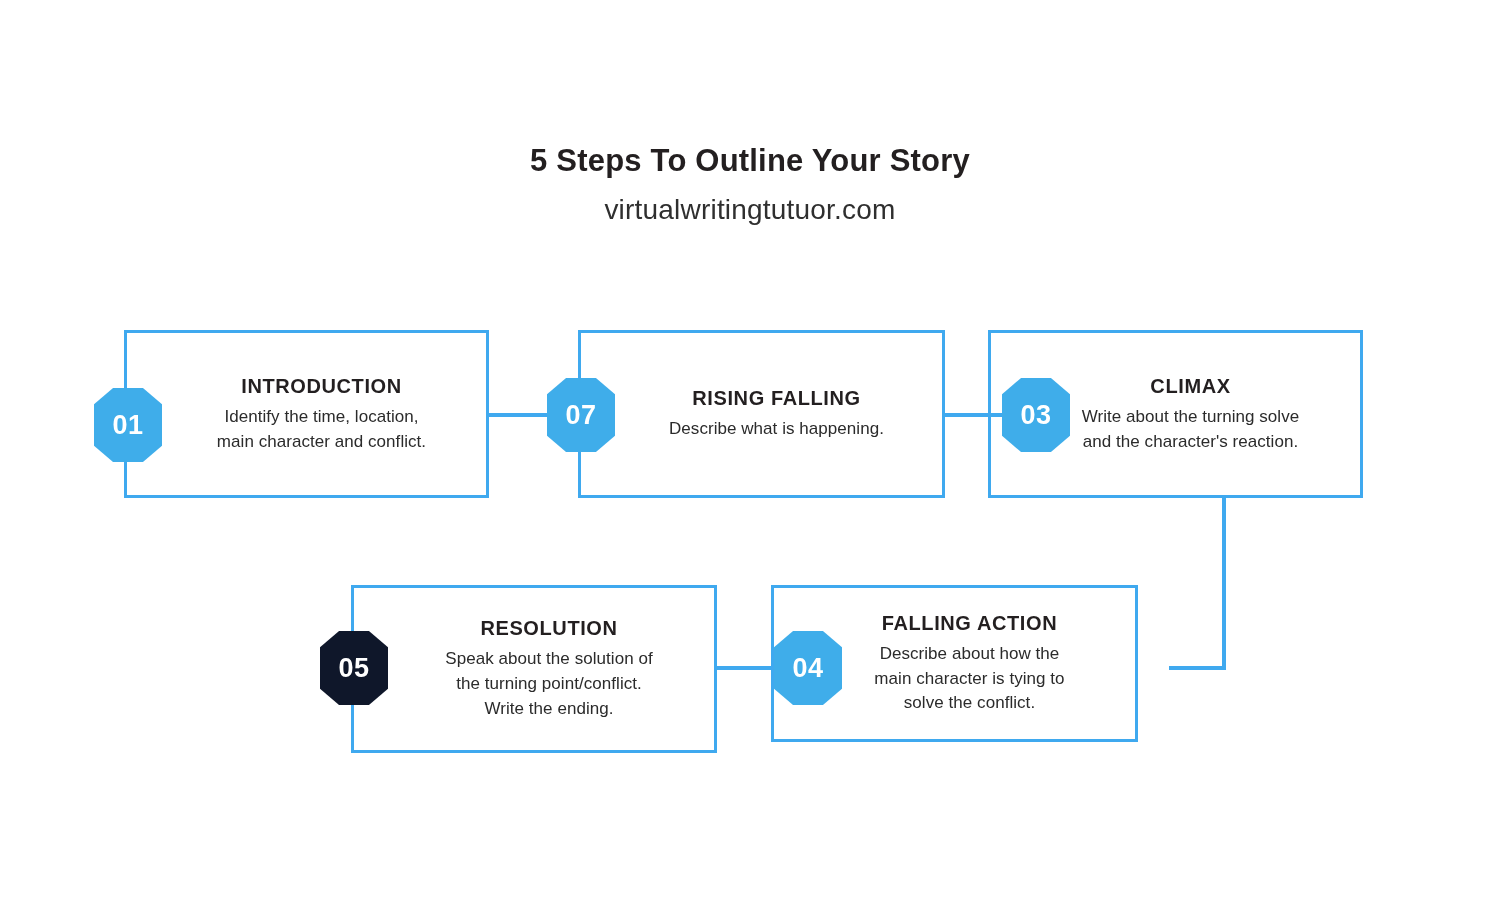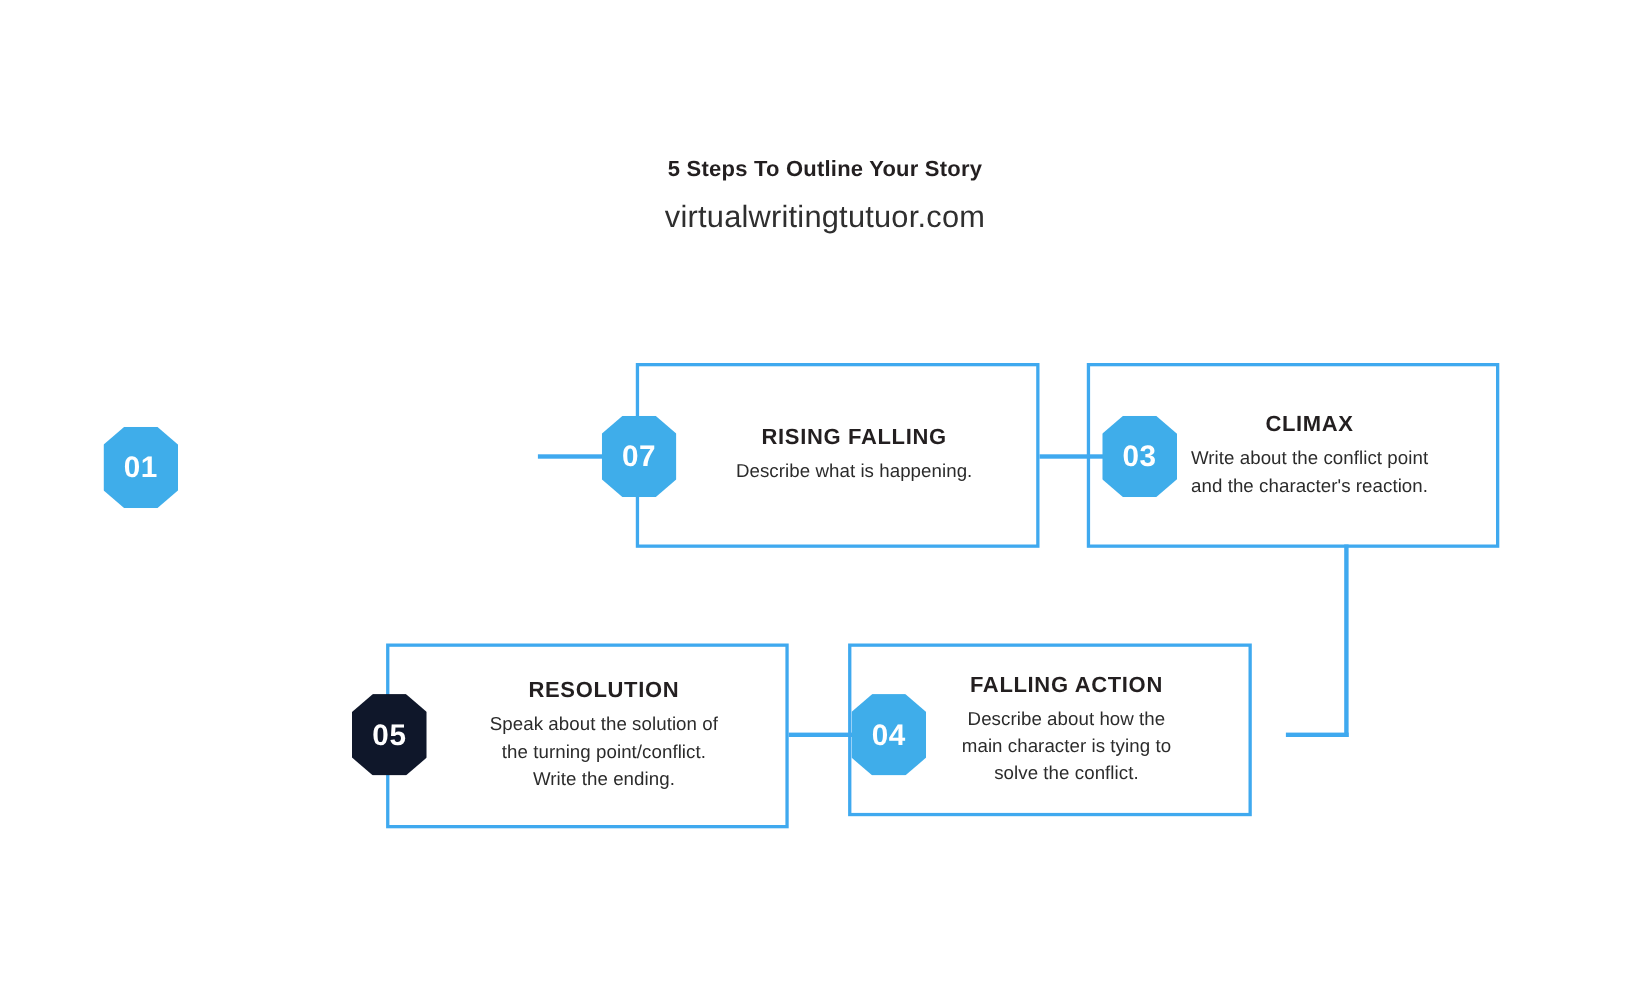--- a/index.html
+++ b/index.html
@@ -22,21 +22,21 @@
 
   
   .header {
     position: absolute;
     top: 142px;
     left: 0;
     width: 1500px;
     text-align: center;
   }
   .title {
-    font-size: 20px;
+    font-size: 31px;
     font-weight: bold;
     color: #231f20;
     letter-spacing: 0.2px;
     line-height: 1.2;
   }
   .subtitle {
     margin-top: 15px;
     font-size: 28px;
     font-weight: normal;
     color: #2f2f2f;
@@ -124,41 +124,50 @@
   <div class="conn" style="left:489px; top:413px; width:92px; height:4px;"></div>
 
   <div class="conn" style="left:945px; top:413px; width:92px; height:4px;"></div>
 
   <div class="conn" style="left:1222px; top:495px; width:4px; height:175px;"></div>
 
   <div class="conn" style="left:1169px; top:666px; width:57px; height:4px;"></div>
 
   <div class="conn" style="left:717px; top:666px; width:92px; height:4px;"></div>
 
+  <div class="step-box" style="left:124px; top:330px; width:365px; height:168px;">
+    <div class="step-body">
+      <div class="step-title">INTRODUCTION</div>
+      <div class="step-desc">
+        <div>Identify the time, location,</div>
+        <div>main character and conflict.</div>
+      </div>
+    </div>
+  </div>
   <div class="badge" style="left:94px; top:388px;">
     <span class="badge-num">01</span>
   </div>
 
   <div class="step-box" style="left:578px; top:330px; width:367px; height:168px;">
     <div class="step-body">
       <div class="step-title">RISING FALLING</div>
       <div class="step-desc">
         <div>Describe what is happening.</div>
       </div>
     </div>
   </div>
   <div class="badge" style="left:547px; top:378px;">
     <span class="badge-num">07</span>
   </div>
 
   <div class="step-box" style="left:988px; top:330px; width:375px; height:168px;">
     <div class="step-body">
       <div class="step-title">CLIMAX</div>
       <div class="step-desc">
-        <div>Write about the conflict point</div>
+        <div>Write about the turning solve</div>
         <div>and the character's reaction.</div>
       </div>
     </div>
   </div>
   <div class="badge" style="left:1002px; top:378px;">
     <span class="badge-num">03</span>
   </div>
 
   <div class="step-box" style="left:351px; top:585px; width:366px; height:168px;">
     <div class="step-body">

